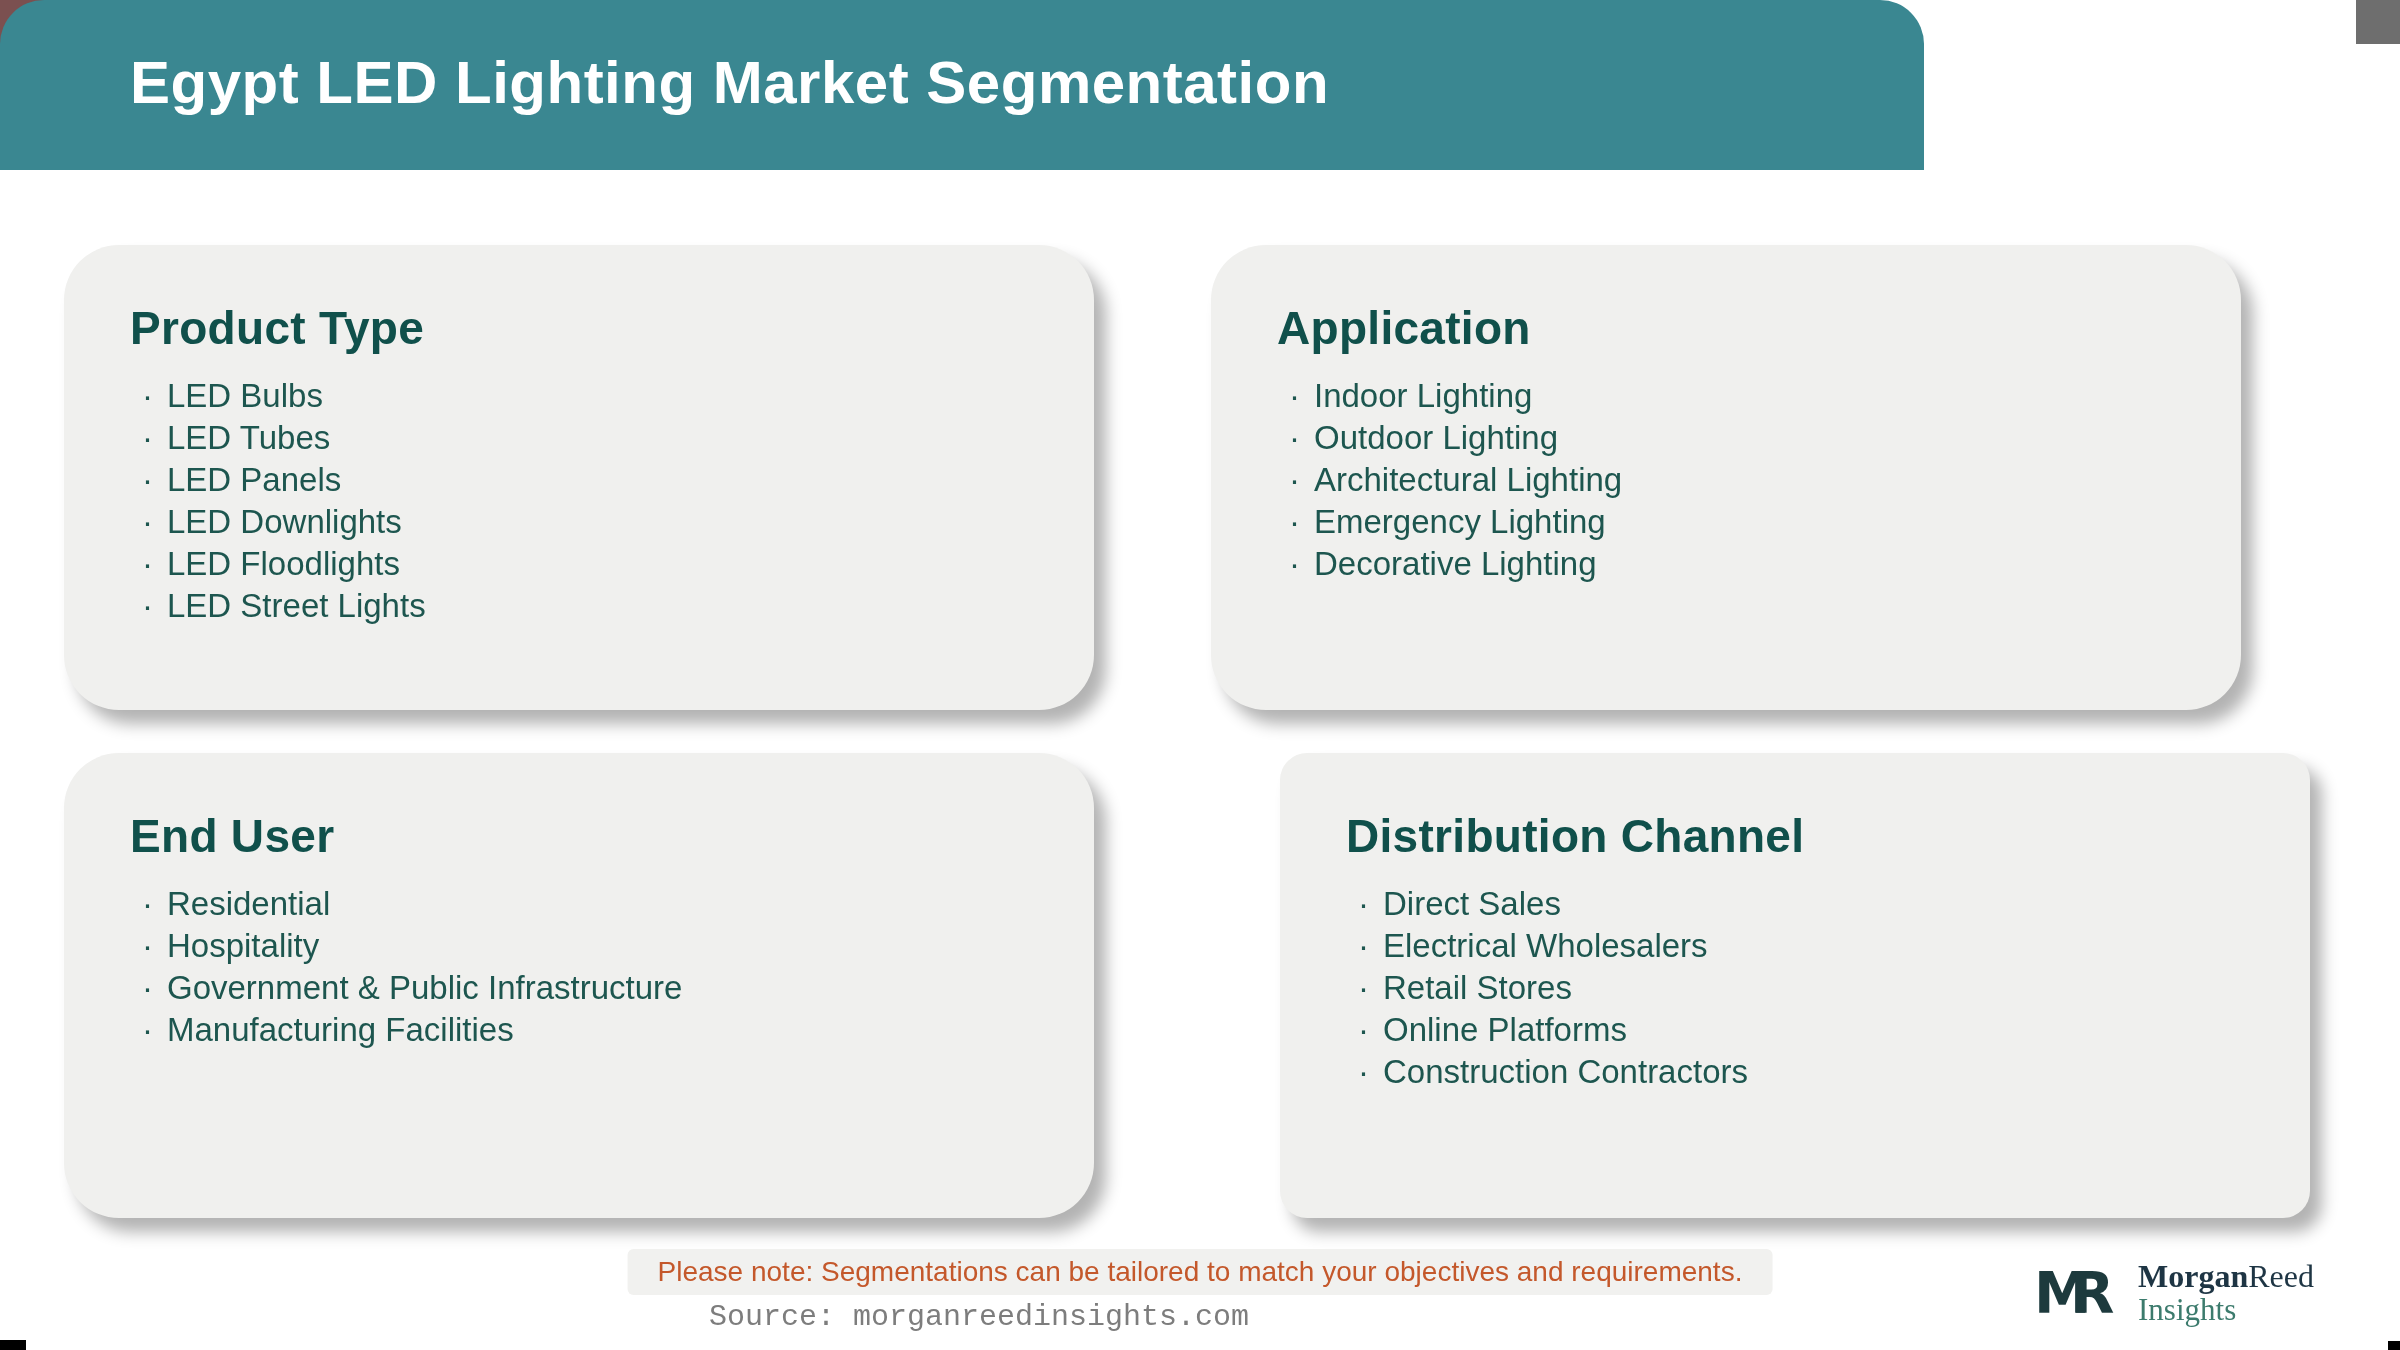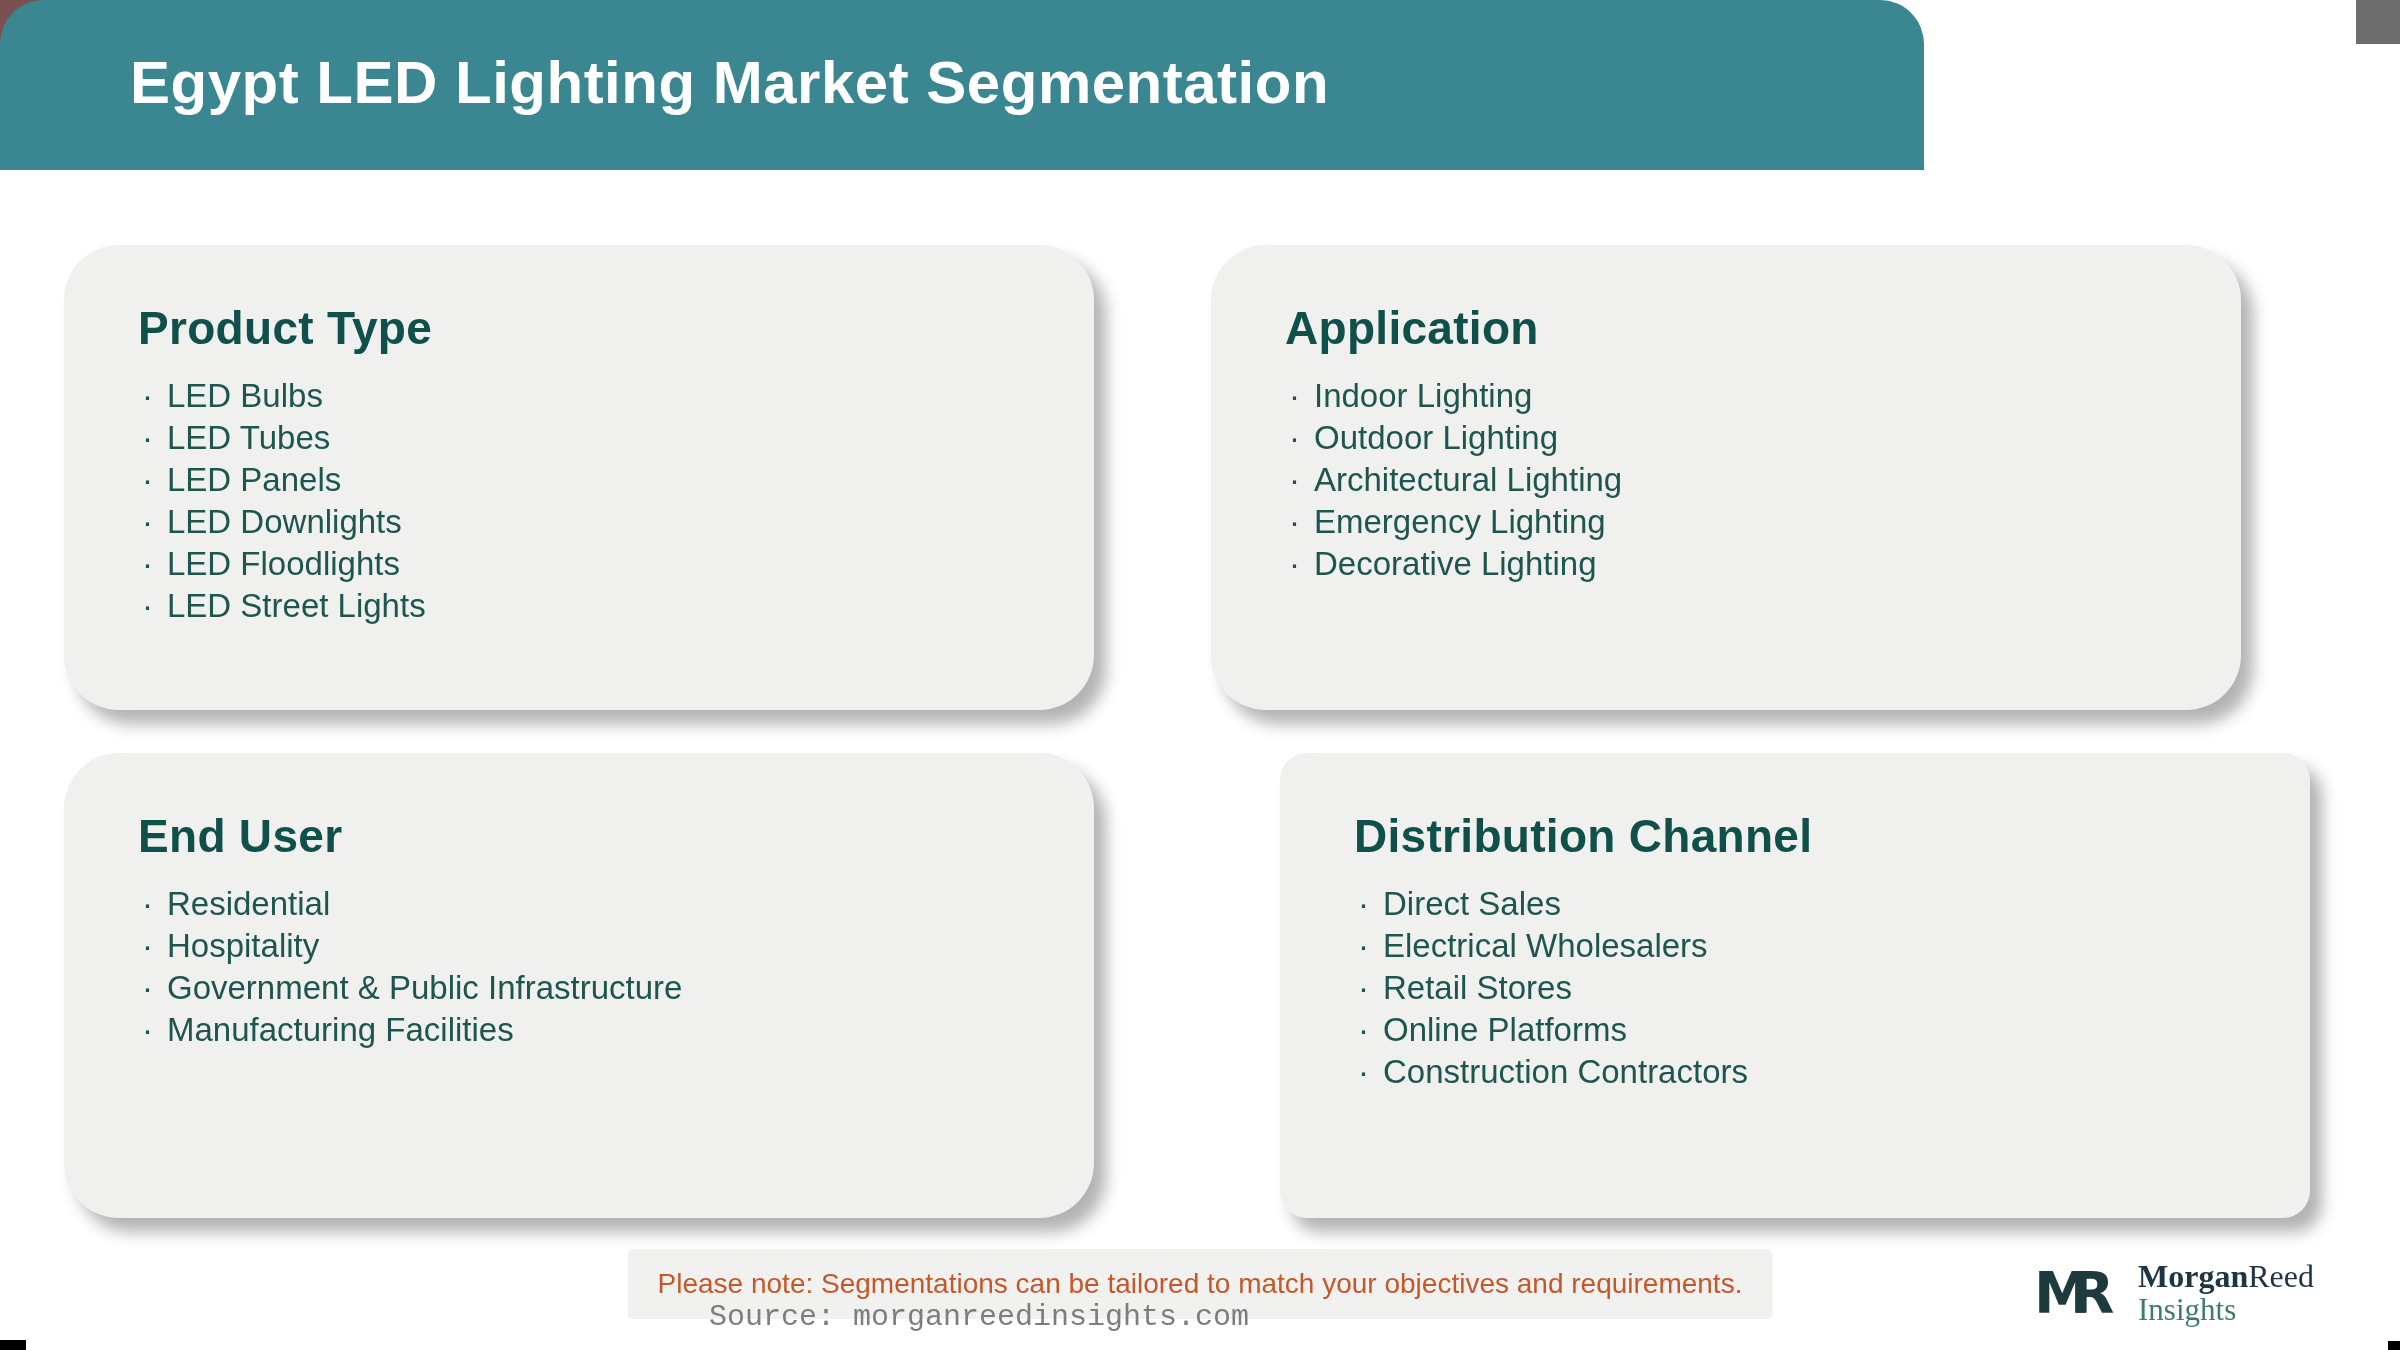--- a/index.html
+++ b/index.html
@@ -43,21 +43,21 @@
   }
   .card.pos-tl { left: 64px;   top: 245px; }
   .card.pos-tr { left: 1211px; top: 245px; }
   .card.pos-bl { left: 64px;   top: 753px; }
   .card.pos-br { left: 1280px; top: 753px; border-radius: 27px; }
 
   .card-title {
     color: #10504b;
     font-size: 46px; font-weight: 700;
     letter-spacing: 0.3px;
-    margin: 0 0 20px 8px;
+    margin: 0 0 20px 0;
   }
   .card-list { margin: 12px; padding: 0; list-style: none; }
   .card-item {
     color: #1d564f;
     font-size: 33px;
     line-height: 42px;
     white-space: nowrap;
   }
   .card-item .dot {
     display: inline-block;
@@ -65,21 +65,21 @@
     color: #1d564f;
   }
 
   .note-bar {
     position: absolute;
     left: 50%; top: 1249px;
     transform: translateX(-50%);
     height: 46px;
     background: #f1f1ef;
     border-radius: 6px;
-    padding: 12px 30px;
+    padding: 0 30px;
     z-index: 1;
     display: flex; align-items: center;
   }
   .note-text {
     color: #c4582b;
     font-size: 28px;
     white-space: nowrap;
   }
 
   .source-line {

